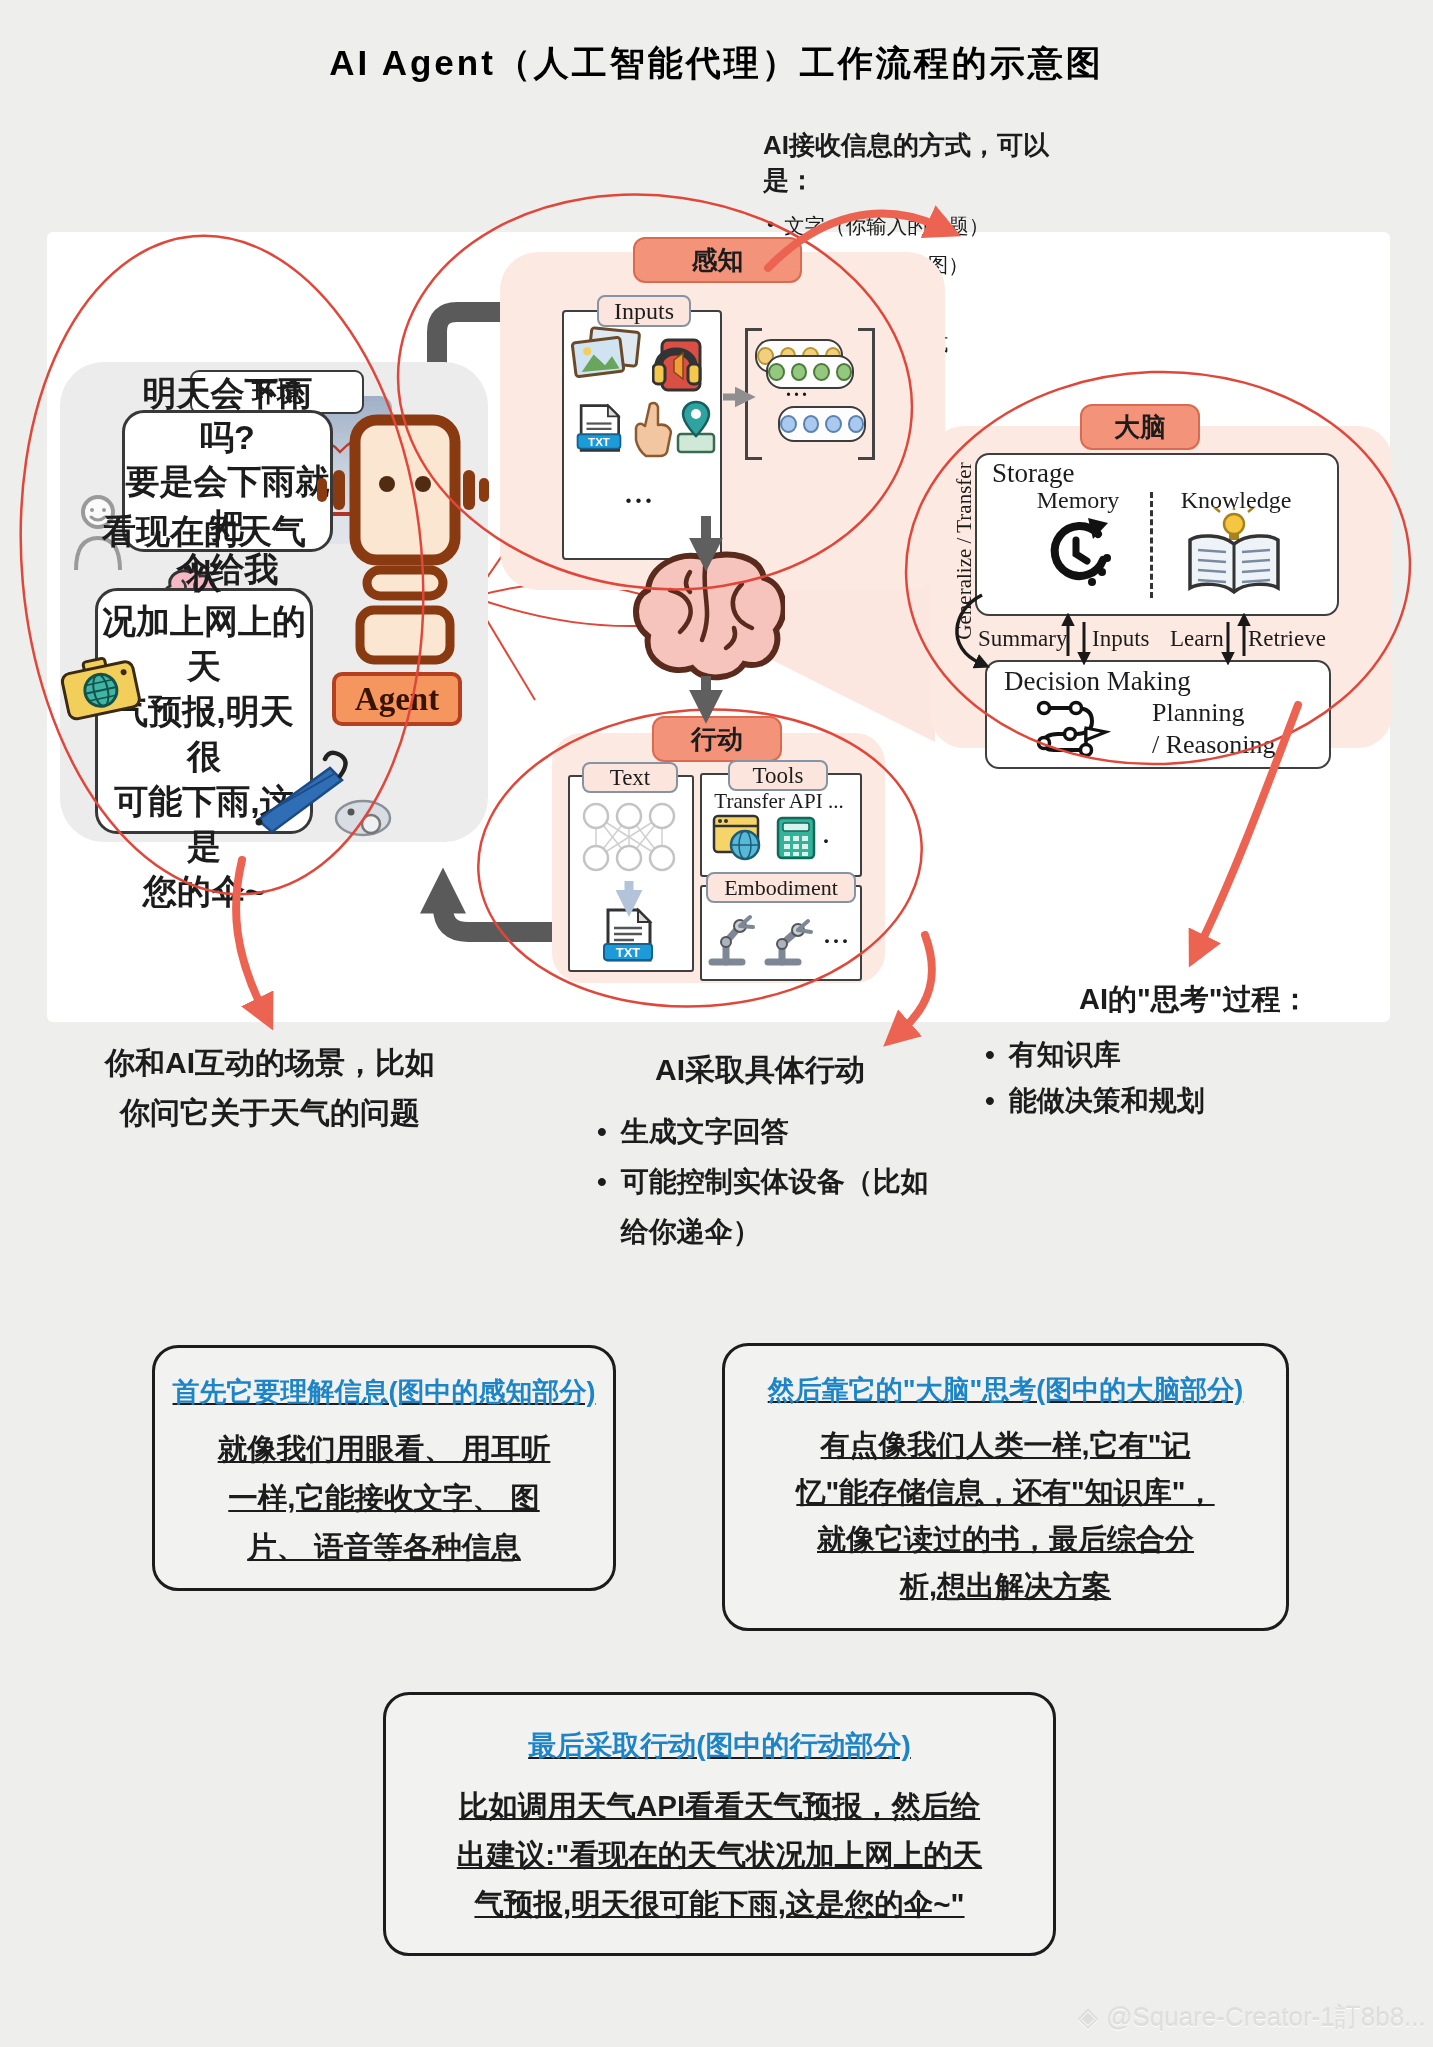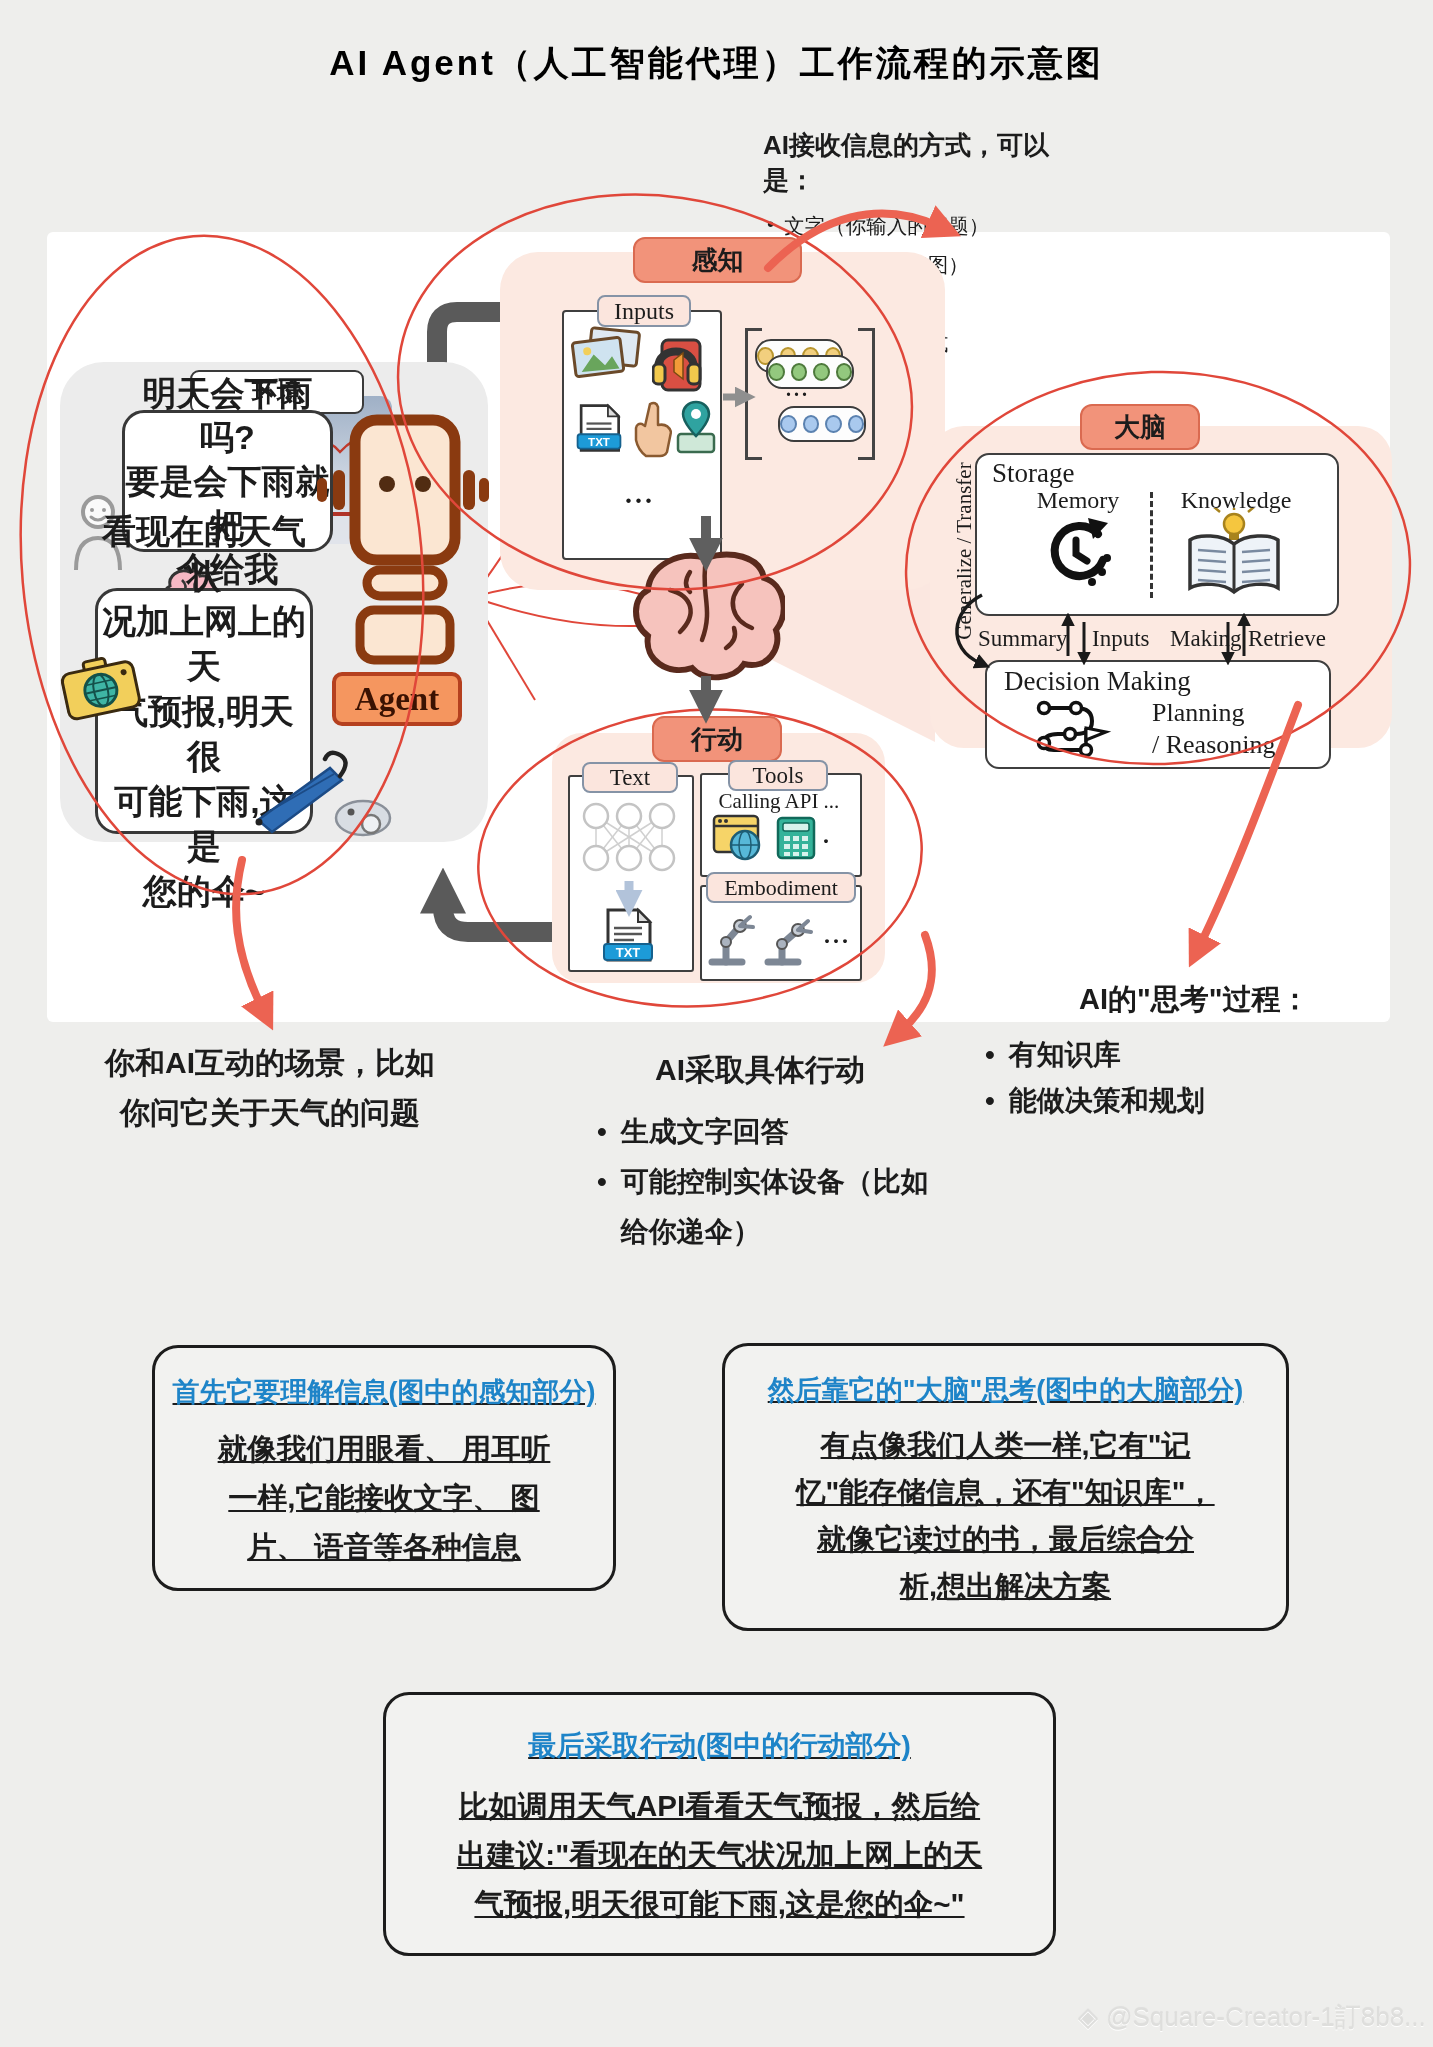--- a/index.html
+++ b/index.html
@@ -322,21 +322,21 @@
     <path d="M38,4 l12,12 h-12 z" fill="#ddd" stroke="#333" stroke-width="2"></path>
     <line x1="14" y1="22" x2="42" y2="22" stroke="#555" stroke-width="2.5"></line>
     <line x1="14" y1="28" x2="42" y2="28" stroke="#555" stroke-width="2.5"></line>
     <line x1="14" y1="34" x2="34" y2="34" stroke="#555" stroke-width="2.5"></line>
     <rect x="4" y="38" width="48" height="16" rx="3" fill="#1d9bd8" stroke="#15618e" stroke-width="2"></rect>
     <text x="28" y="51" font-size="13" fill="#fff" font-weight="bold" text-anchor="middle">TXT</text>
   </svg>
 
   <div class="abs wbox tools-box"></div>
   <div class="abs tag tools-tag">Tools</div>
-  <div class="abs calling serif">Calling API ...</div>
+  <div class="abs calling serif">Transfer API ...</div>
   <svg class="abs" style="left:712px;top:814px;" width="52" height="48">
     <rect x="2" y="2" width="44" height="36" rx="4" fill="#f6d468" stroke="#333" stroke-width="2.5"></rect>
     <line x1="2" y1="12" x2="46" y2="12" stroke="#333" stroke-width="2.5"></line>
     <circle cx="8" cy="7" r="2" fill="#333"></circle>
       <circle cx="14" cy="7" r="2" fill="#333"></circle>
     <circle cx="33" cy="31" r="14" fill="#57b8d8" stroke="#1d5d74" stroke-width="2.5"></circle>
     <ellipse cx="33" cy="31" rx="6" ry="14" fill="none" stroke="#1d5d74" stroke-width="1.5"></ellipse>
     <line x1="19" y1="31" x2="47" y2="31" stroke="#1d5d74" stroke-width="1.5"></line>
   </svg>
   <svg class="abs" style="left:776px;top:816px;" width="40" height="44">
@@ -406,21 +406,21 @@
         <line x1="16" y1="72" x2="44" y2="74"></line>
       <line x1="60" y1="44" x2="88" y2="42"></line>
         <line x1="60" y1="54" x2="88" y2="52"></line>
         <line x1="60" y1="64" x2="88" y2="62"></line>
         <line x1="60" y1="74" x2="88" y2="72"></line>
     </g>
   </svg>
 
   <div class="abs sv" style="left:978px;top:626px;font-size:23px;">Summary</div>
   <div class="abs sv" style="left:1092px;top:626px;font-size:23px;">Inputs</div>
-  <div class="abs sv" style="left:1170px;top:626px;font-size:23px;">Making</div>
+  <div class="abs sv" style="left:1170px;top:626px;font-size:23px;">Learn</div>
   <div class="abs sv" style="left:1248px;top:626px;font-size:23px;">Retrieve</div>
 
   <div class="abs wbox decision-box" style="border-radius:14px;"></div>
   <div class="abs sv" style="left:1004px;top:666px;font-size:27px;">Decision Making</div>
   <svg class="abs" style="left:1030px;top:698px;" width="105" height="62">
     <path d="M14,10 H46 Q62,10 62,23 Q62,36 46,36 H28 Q14,36 14,45 Q14,52 24,52 H56" fill="none" stroke="#111" stroke-width="4"></path>
     <path d="M56,52 V30" stroke="#111" stroke-width="3.5"></path>
     <polygon points="56,30 76,34 56,42" fill="#fff" stroke="#111" stroke-width="3"></polygon>
     <g fill="#fff" stroke="#111" stroke-width="3.5">
       <circle cx="14" cy="10" r="5.5"></circle>

